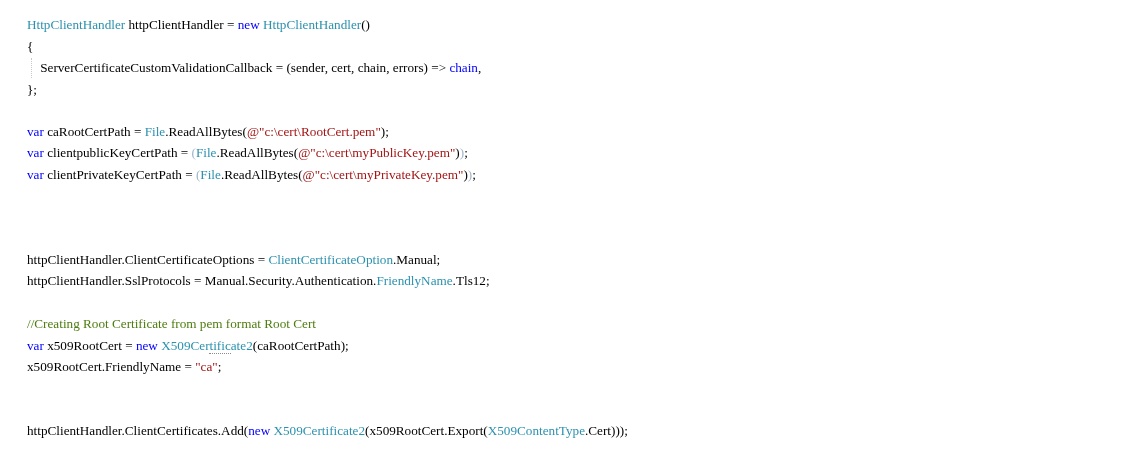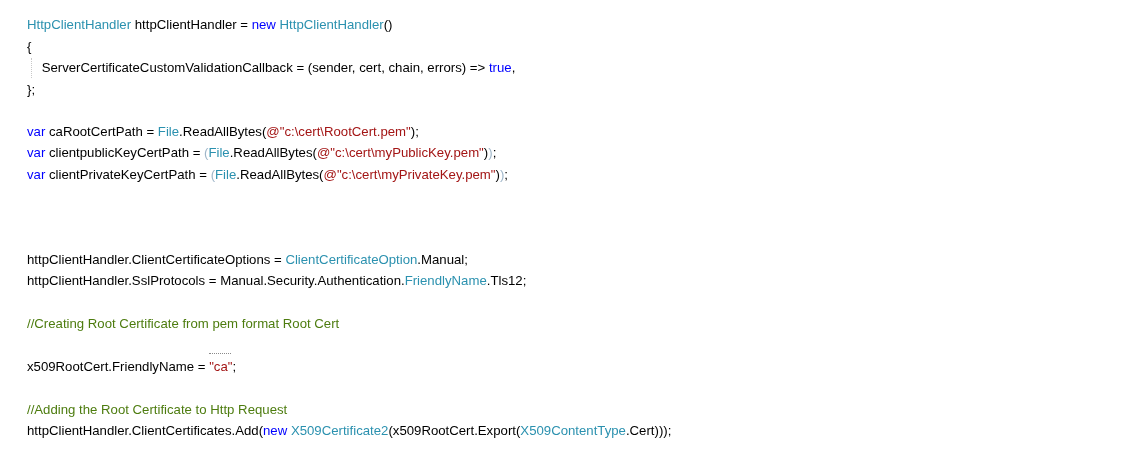--- a/index.html
+++ b/index.html
@@ -20,21 +20,21 @@
       width: 1148px;
       height: 461px;
       background: #ffffff;
     }
     .code-line {
       position: absolute;
       left: 27px;
       height: 21px;
       line-height: 21px;
       white-space: pre;
-      font-family: Liberation Sans, sans-serif;
+      font-family: Liberation Serif, serif;
       font-size: 13.2px;
       letter-spacing: 0px;
       color: #000000;
     }
     .kw { color: #0000ff; }
     .ty { color: #2b91af; }
     .str { color: #a31515; }
     .cm { color: #4d7c0f; }
     .pl { color: #000000; }
     .dim { color: #9fb6c9; }
@@ -53,30 +53,30 @@
     }
   </style>
 </head>
 <body>
 
 <div class="editor">
   <div class="guide"></div>
 
   <div class="code-line" style="top:14px"><span class="ty">HttpClientHandler</span><span class="pl"> httpClientHandler = </span><span class="kw">new</span><span class="pl"> </span><span class="ty">HttpClientHandler</span><span class="pl">()</span></div>
   <div class="code-line" style="top:36px"><span class="pl">{</span></div>
-  <div class="code-line" style="top:57px"><span class="pl">    ServerCertificateCustomValidationCallback = (sender, cert, chain, errors) =&gt; </span><span class="kw">true</span><span class="pl">,</span></div>
+  <div class="code-line" style="top:57px"><span class="pl">    ServerCertificateCustomValidationCallback = (sender, cert, chain, errors) =&gt; </span><span class="kw">chain</span><span class="pl">,</span></div>
   <div class="code-line" style="top:79px"><span class="pl">};</span></div>
 
   <div class="code-line" style="top:121px"><span class="kw">var</span><span class="pl"> caRootCertPath = </span><span class="ty">File</span><span class="pl">.ReadAllBytes(</span><span class="str">@"c:\cert\RootCert.pem"</span><span class="pl">);</span></div>
   <div class="code-line" style="top:142px"><span class="kw">var</span><span class="pl"> clientpublicKeyCertPath = </span><span class="dim">(</span><span class="ty">File</span><span class="pl">.ReadAllBytes(</span><span class="str">@"c:\cert\myPublicKey.pem"</span><span class="pl">)</span><span class="dim">)</span><span class="pl">;</span></div>
   <div class="code-line" style="top:249px"><span class="pl">httpClientHandler.ClientCertificateOptions = </span><span class="ty">ClientCertificateOption</span><span class="pl">.Manual;</span></div>
 
   <div class="code-line" style="top:164px"><span class="kw">var</span><span class="pl"> clientPrivateKeyCertPath = </span><span class="dim">(</span><span class="ty">File</span><span class="pl">.ReadAllBytes(</span><span class="str">@"c:\cert\myPrivateKey.pem"</span><span class="pl">)</span><span class="dim">)</span><span class="pl">;</span></div>
   <div class="code-line" style="top:270px"><span class="pl">httpClientHandler.SslProtocols = Manual.Security.Authentication.</span><span class="ty">FriendlyName</span><span class="pl">.Tls12;</span></div>
 
   <div class="code-line" style="top:313px"><span class="cm">//Creating Root Certificate from pem format Root Cert</span></div>
+  <div class="code-line" style="top:335px"><span class="kw">var</span><span class="pl"> x509RootCert = </span><span class="kw">new</span><span class="pl"> </span><span class="ty">X509Certificate2</span><span class="pl">(caRootCertPath);</span></div>
   <div class="code-line" style="top:356px"><span class="pl">x509RootCert.FriendlyName = </span><span class="str">"ca"</span><span class="pl">;</span></div>
 
-  <div class="code-line" style="top:399px"><span class="cm">//Adding the Root Certificate to Http Request</span></div>
   <div class="code-line" style="top:420px"><span class="pl">httpClientHandler.ClientCertificates.Add(</span><span class="kw">new</span><span class="pl"> </span><span class="ty">X509Certificate2</span><span class="pl">(x509RootCert.Export(</span><span class="ty">X509ContentType</span><span class="pl">.Cert)));</span></div>
 
   <div class="squiggle" style="left:209px; top:353px; width:22px;"></div>
 </div>
 
 </body></html>

